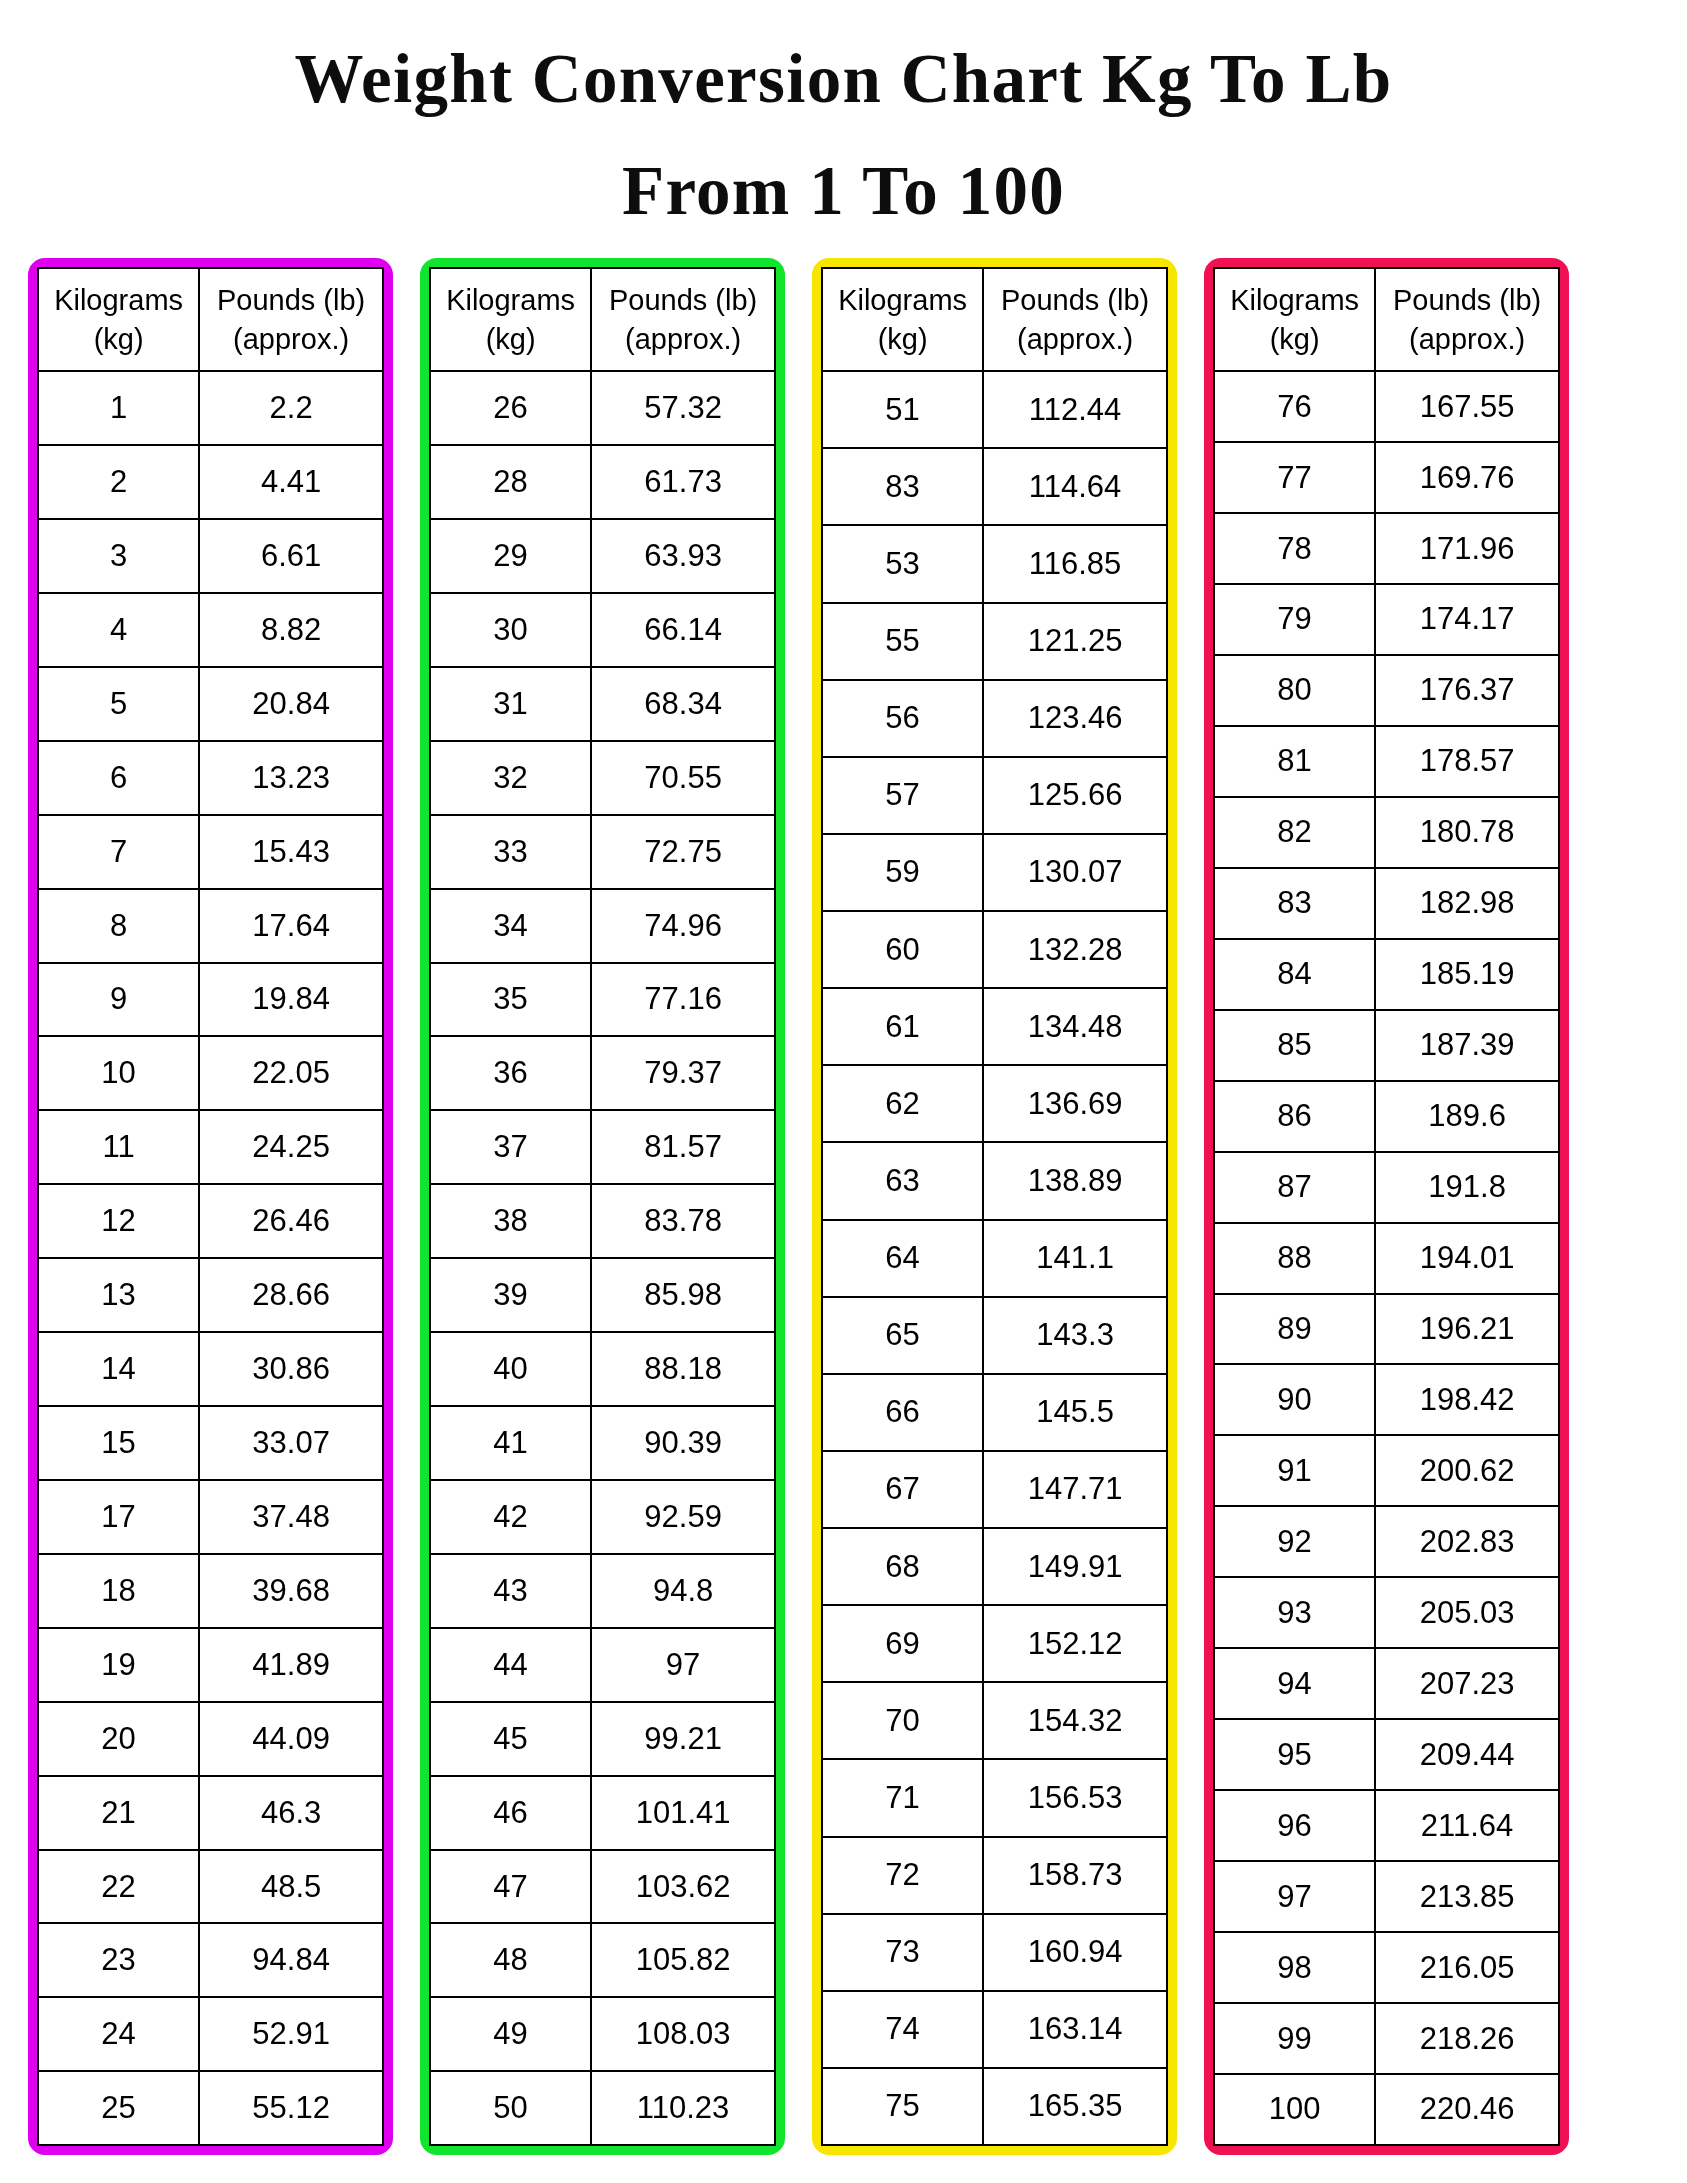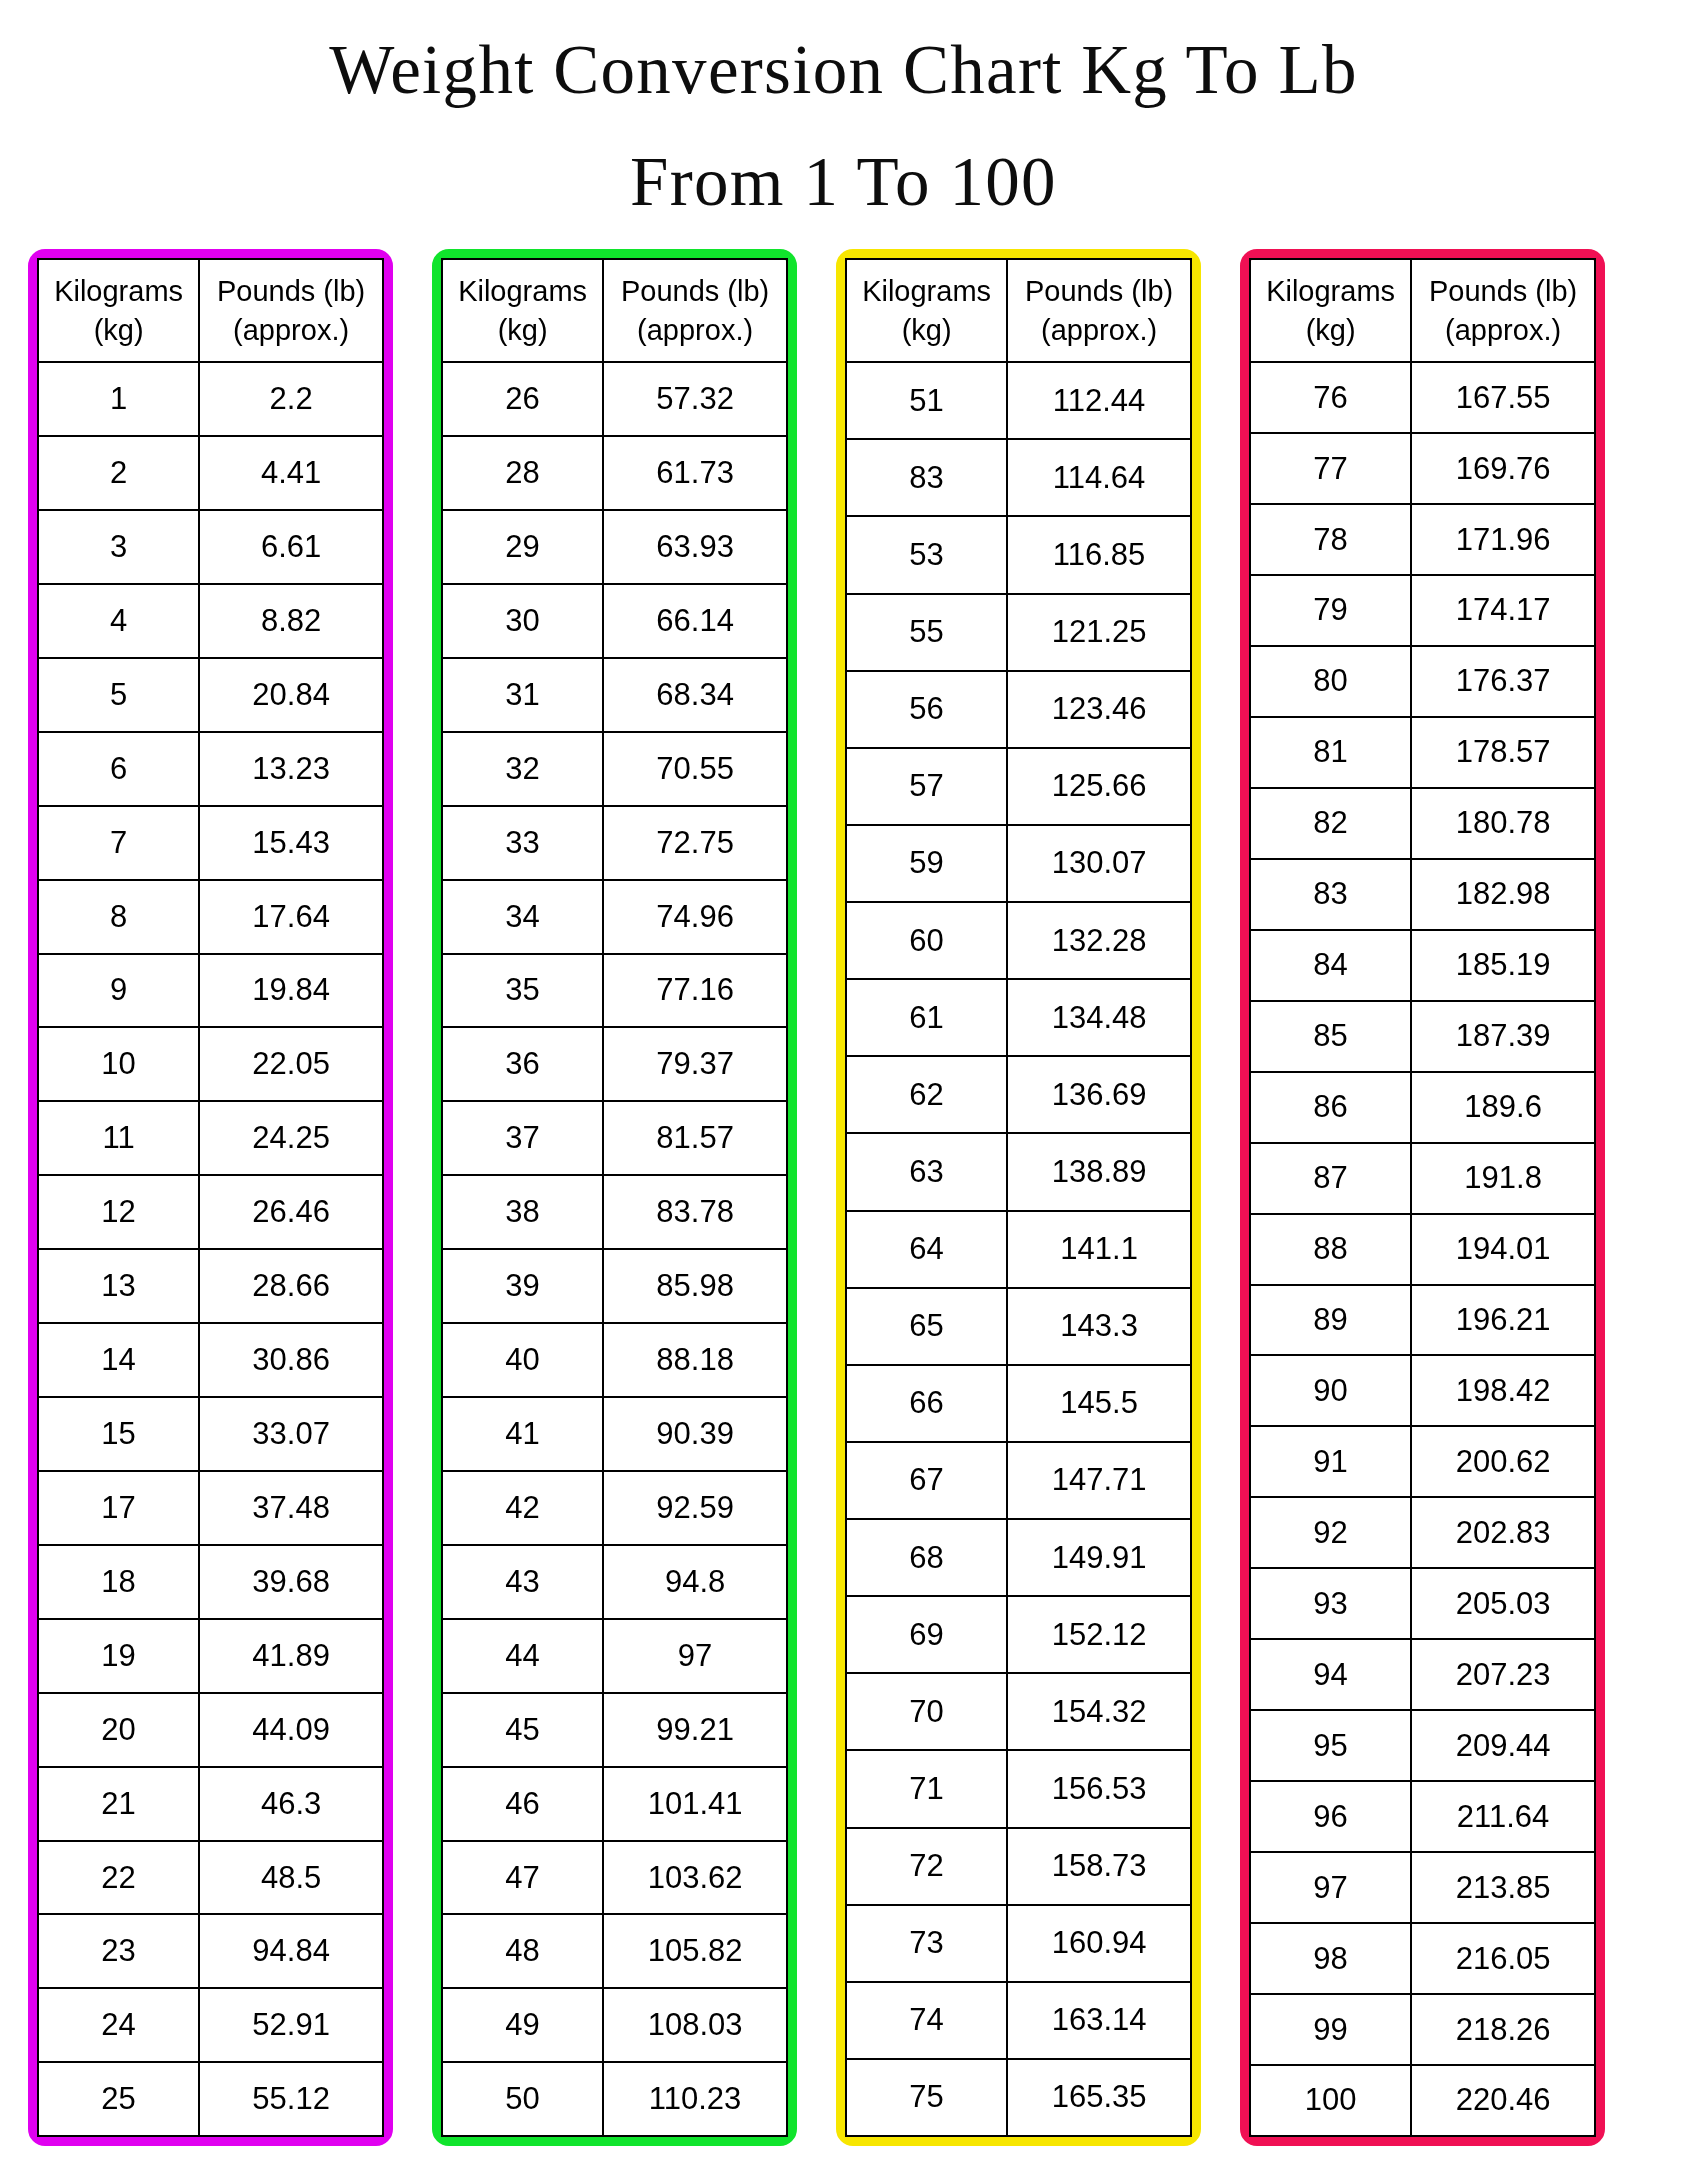--- a/index.html
+++ b/index.html
@@ -12,27 +12,28 @@
     color: #000;
     overflow: hidden;
   }
   .title {
     text-align: center;
     font-family: "Liberation Serif", serif;
     font-size: 69px;
     line-height: 1.62;
     letter-spacing: 1.3px;
     color: #0d0d0d;
-    padding-top: 15px;
+    padding-top: 24px;
+    font-weight: bold;
   }
   .title .title-line { display: block; }
   .tables {
     display: flex;
     justify-content: flex-start;
-    gap: 39px;
+    gap: 27px;
     padding-left: 28px;
     margin-top: 10.6px;
   }
   .ctable {
     width: 365px;
     height: 1897px;
     box-sizing: border-box;
     border: 9.3px solid #000;
     border-radius: 17px;
     background: #ffffff;

